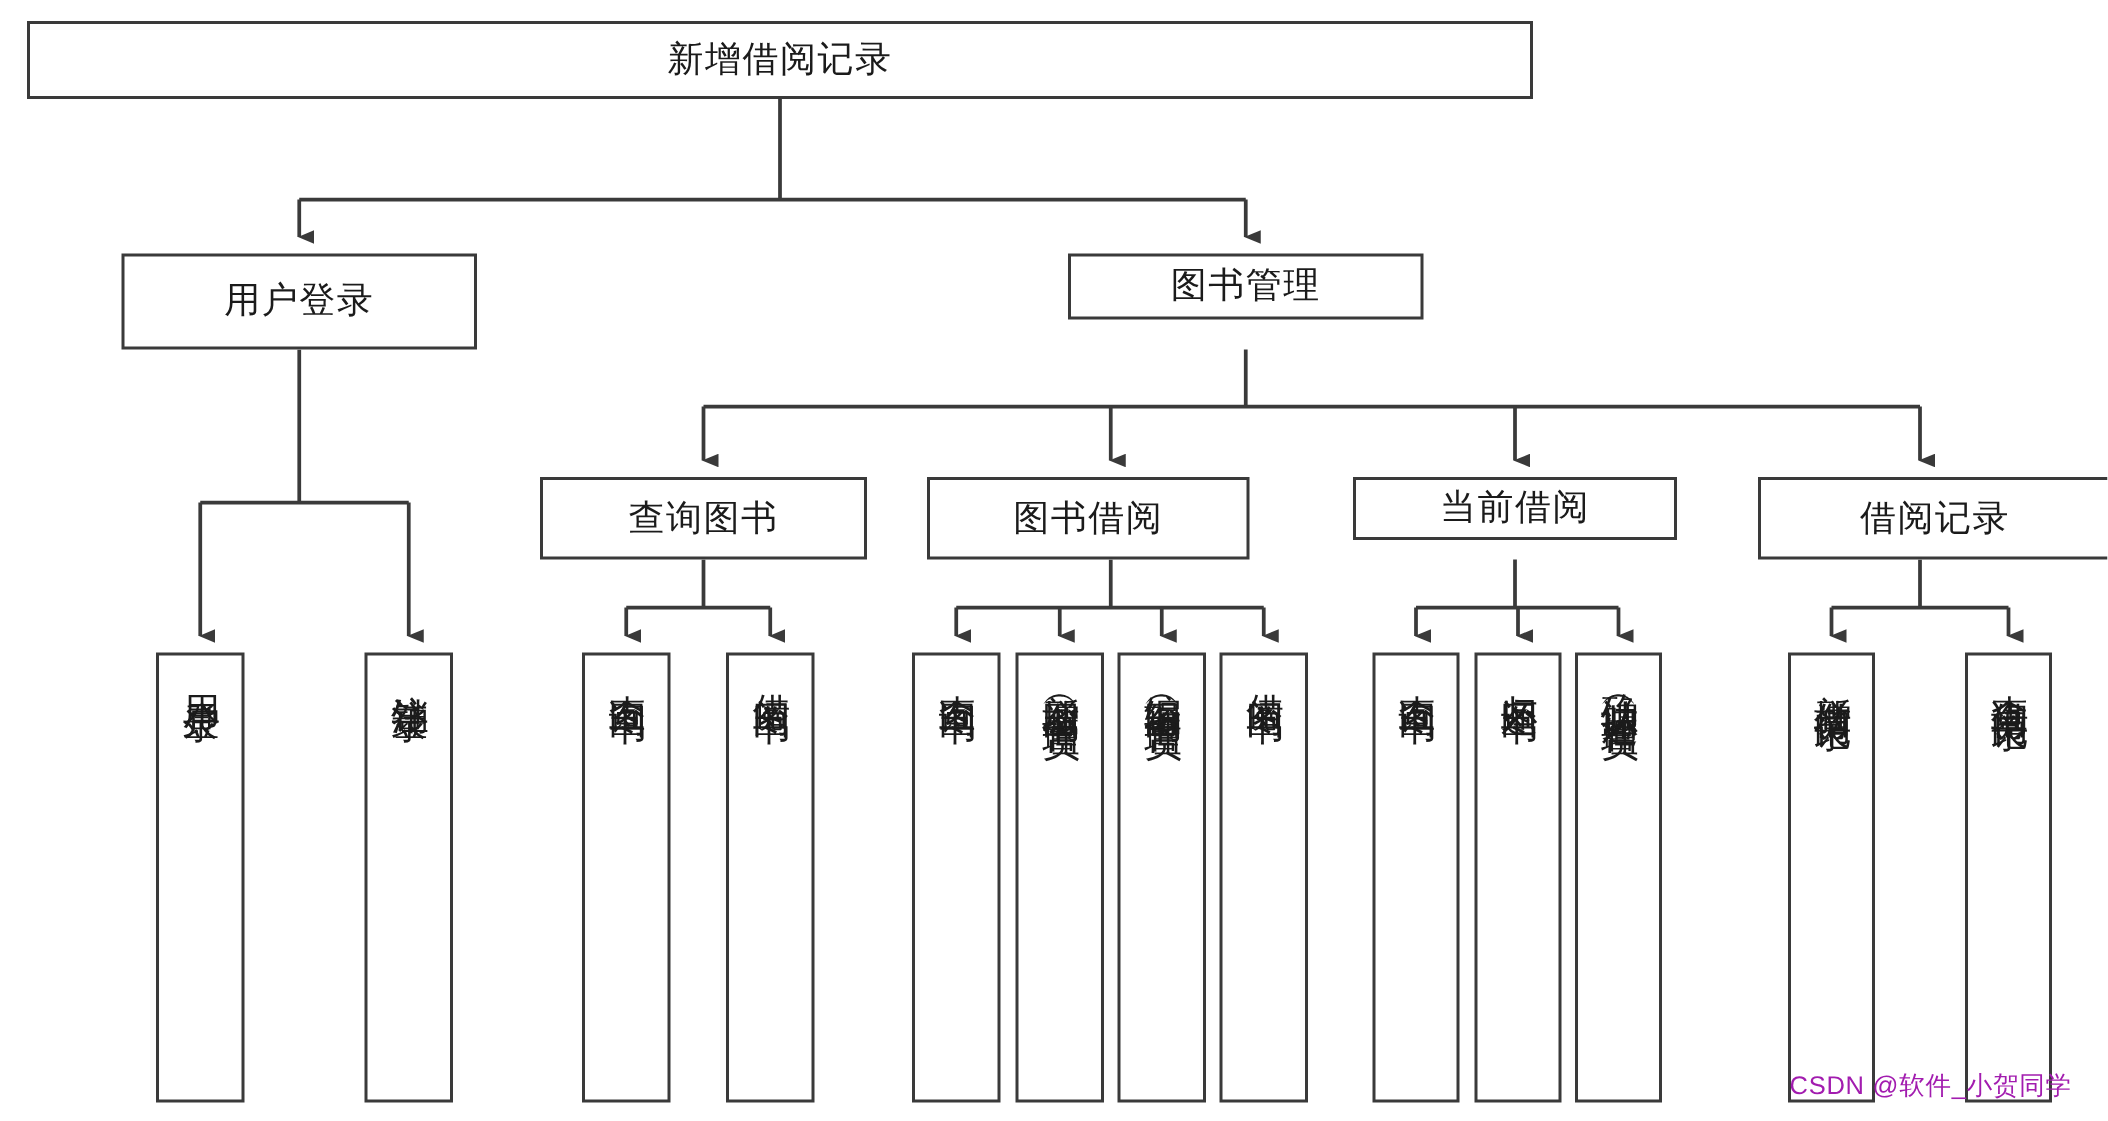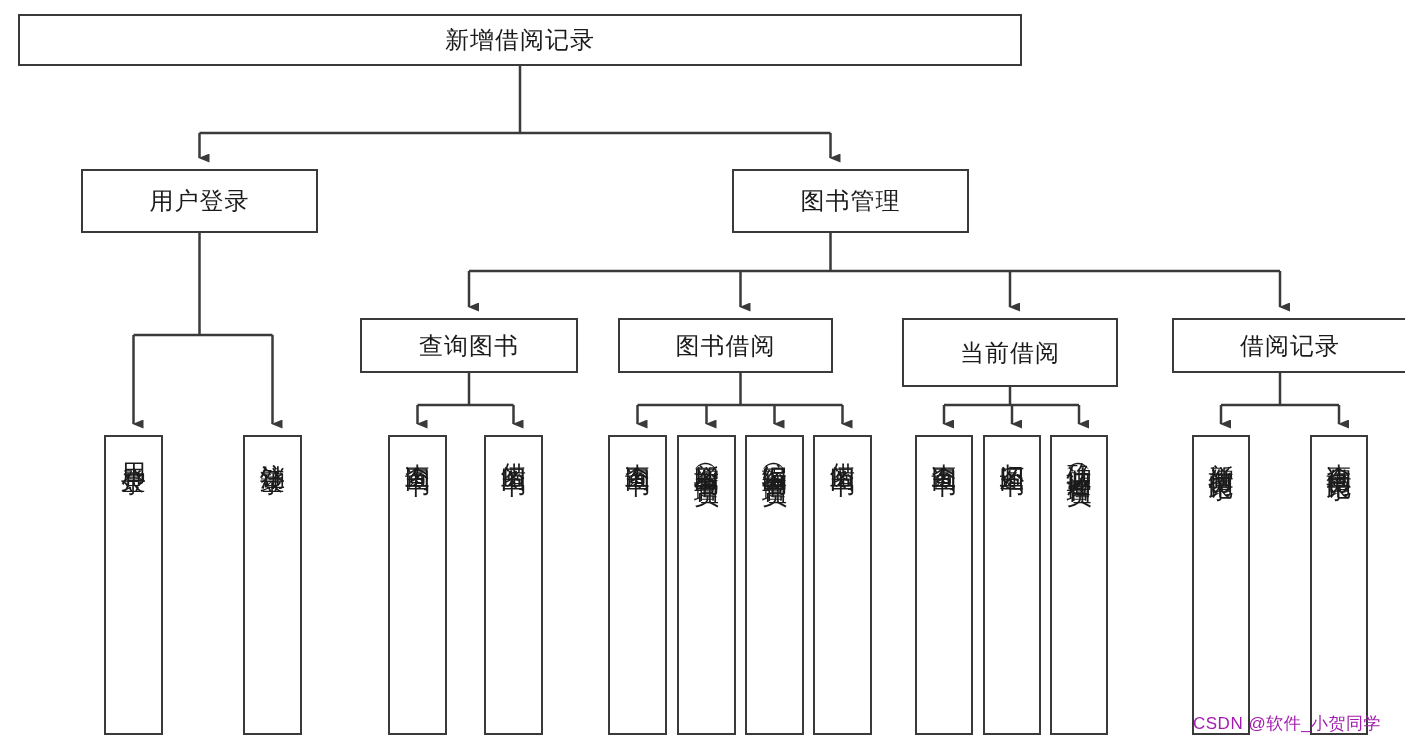--- a/index.html
+++ b/index.html
@@ -114,31 +114,31 @@
       </g>
   </svg>
 
   <div class="node horiz" style="left: 18px; top: 14px; width: 1004px; height: 52px;">
       <span>新增借阅记录</span>
     </div>
 
   <div class="node horiz" style="left: 81px; top: 169px; width: 237px; height: 64px;">
       <span>用户登录</span>
     </div>
-  <div class="node horiz" style="left: 732px; top: 169px; width: 237px; height: 64px; font-family: Liberation Serif, serif;">
+  <div class="node horiz" style="left: 712px; top: 169px; width: 237px; height: 44px; font-family: Liberation Serif, serif;">
       <span>图书管理</span>
     </div>
 
   <div class="node horiz" style="left: 360px; top: 318px; width: 218px; height: 55px;">
       <span>查询图书</span>
     </div>
   <div class="node horiz" style="left: 618px; top: 318px; width: 215px; height: 55px;">
       <span>图书借阅</span>
     </div>
-  <div class="node horiz" style="left: 902px; top: 318px; width: 216px; height: 69px;">
+  <div class="node horiz" style="left: 902px; top: 318px; width: 216px; height: 42px;">
       <span>当前借阅</span>
     </div>
   <div class="node horiz" style="left: 1172px; top: 318px; width: 236px; height: 55px;">
       <span>借阅记录</span>
     </div>
 
   <div class="node vert" style="left: 104px; top: 435px; width: 59px; height: 300px;">
       <span class="vlabel">用户登录</span>
     </div>
   <div class="node vert" style="left: 243px; top: 435px; width: 59px; height: 300px;">

